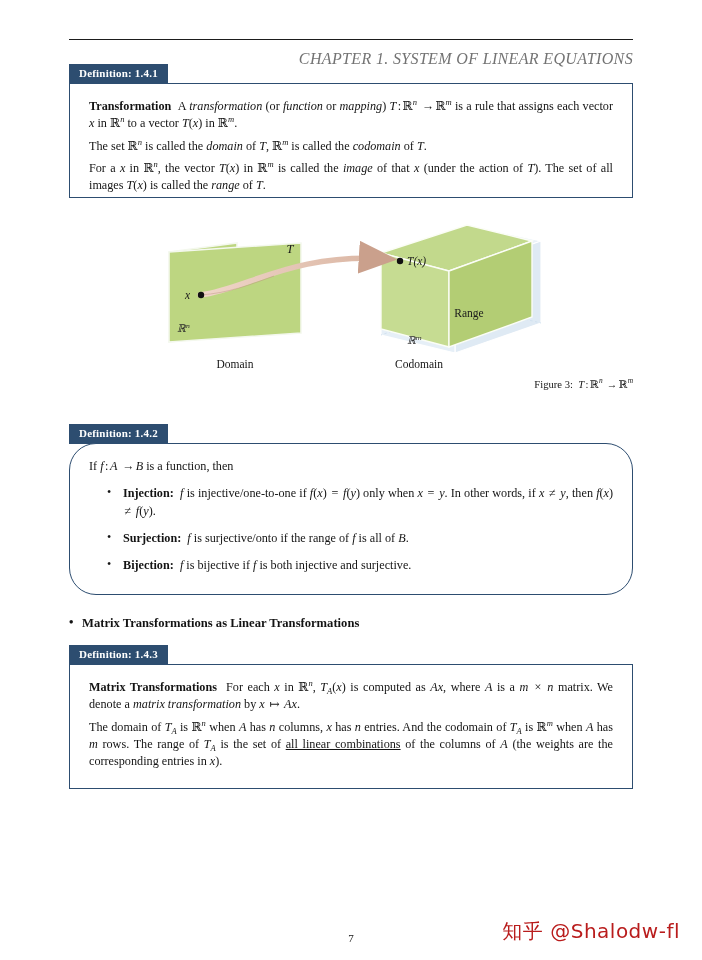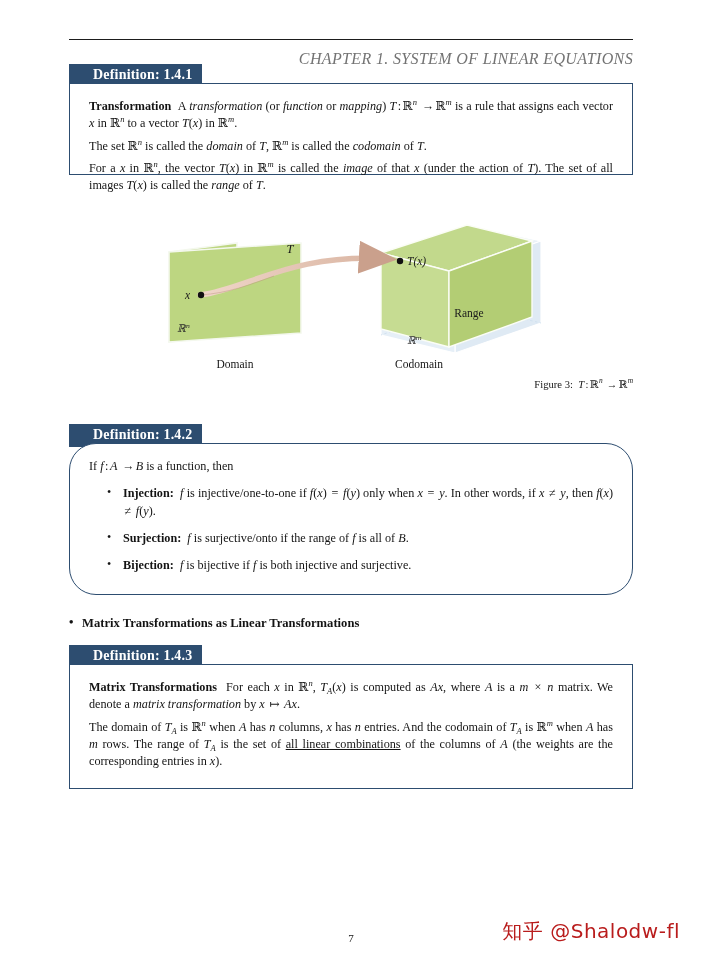--- a/index.html
+++ b/index.html
@@ -48,22 +48,22 @@
 
   
   .defblock { position: absolute; }
   .defbadge {
     position: absolute;
     left: 0;
     top: 0;
     background: #2d4d70;
     color: #ffffff;
     font-weight: bold;
-    font-size: 14px;
-    padding: 4px 10px 5px 24px;
+    font-size: 11px;
+    padding: 4px 10px 5px 10px;
     line-height: 1;
     letter-spacing: 0.2px;
     white-space: nowrap;
   }
   .defbody {
     position: absolute;
     left: 0;
     top: 19px;
     border: 1.2px solid #2d4d70;
     background: #ffffff;
@@ -169,21 +169,21 @@
 </head>
 <body>
 
 <div class="page">
 
   <div class="header">CHAPTER 1. SYSTEM OF LINEAR EQUATIONS</div>
   <div class="header-rule"></div>
 
   <div class="defblock" style="left:69px; top:64px; width:564px;">
     <div class="defbadge">Definition: 1.4.1</div>
-    <div class="defbody" style="width:564px; height:92px;">
+    <div class="defbody" style="width:564px; height:115px;">
       <div class="defcontent">
         <p class="tight">
           <span class="bd">Transformation</span>&nbsp;&nbsp;A
           <span class="it">transformation</span> (or <span class="it">function</span> or <span class="it">mapping</span>)
           <i class="mv">T</i><span class="op">:</span><span class="bb">ℝ</span><sup class="e">n</sup>
           <span class="op">→</span><span class="bb">ℝ</span><sup class="e">m</sup>
           is a rule that assigns each vector <i class="mv">x</i> in <span class="bb">ℝ</span><sup class="e">n</sup>
           to a vector <i class="mv">T</i>(<i class="mv">x</i>) in <span class="bb">ℝ</span><sup class="e">m</sup>.
         </p>
         <p class="tight">

